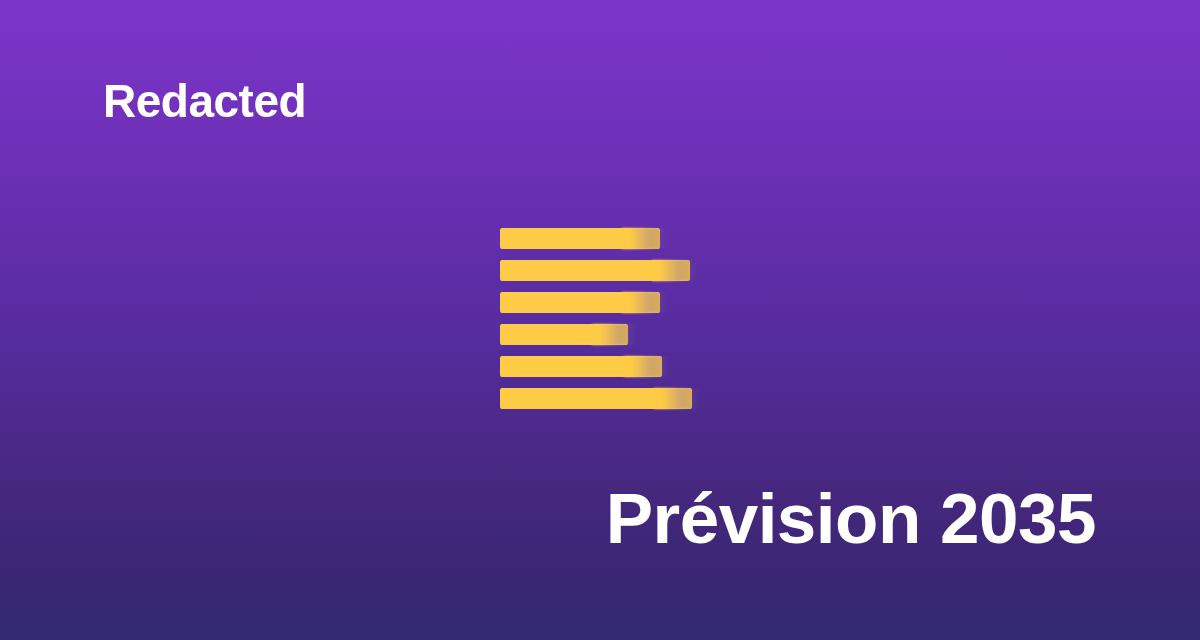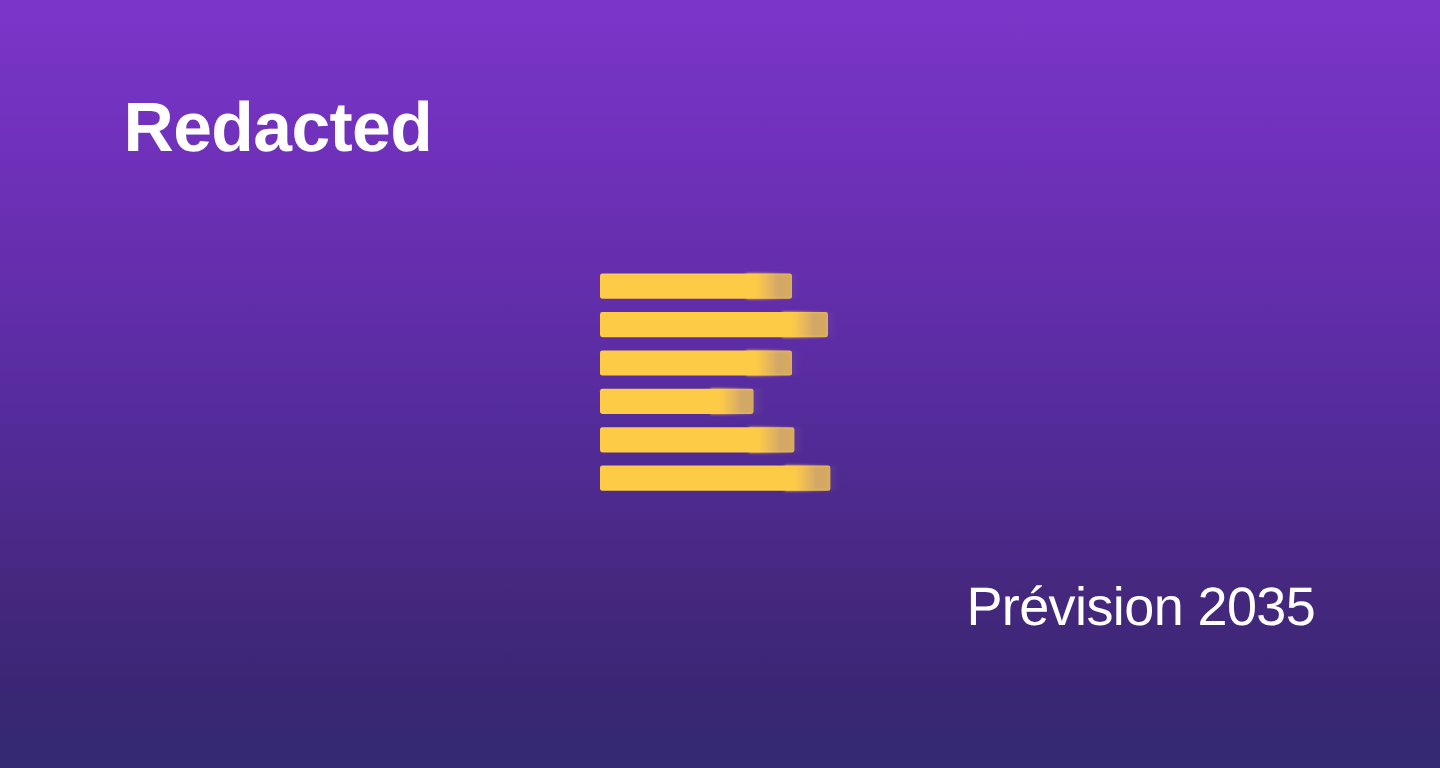--- a/index.html
+++ b/index.html
@@ -23,21 +23,21 @@
         #3a2674 90%,
         #332a72 100%);
     -webkit-font-smoothing: antialiased;
   }
 
   
   #title {
     position: absolute;
     left: 103px;
     top: 78px;
-    font-size: 58px;
+    font-size: 46px;
     font-weight: 700;
     color: #ffffff;
     letter-spacing: -0.5px;
     line-height: 1;
     white-space: nowrap;
   }
 
   
   #chart {
     position: absolute;
@@ -78,22 +78,22 @@
         rgba(120,92,150,0.30) 78%,
         rgba(86,44,158,0) 100%);
     filter: blur(1.2px);
   }
 
   
   #forecast {
     position: absolute;
     right: 104px;
     top: 482px;
-    font-size: 45px;
-    font-weight: 400;
+    font-size: 71px;
+    font-weight: 700;
     color: #ffffff;
     letter-spacing: -0.5px;
     line-height: 1.05;
     white-space: nowrap;
     text-align: right;
   }
 
   
   #footer {
     position: absolute;

